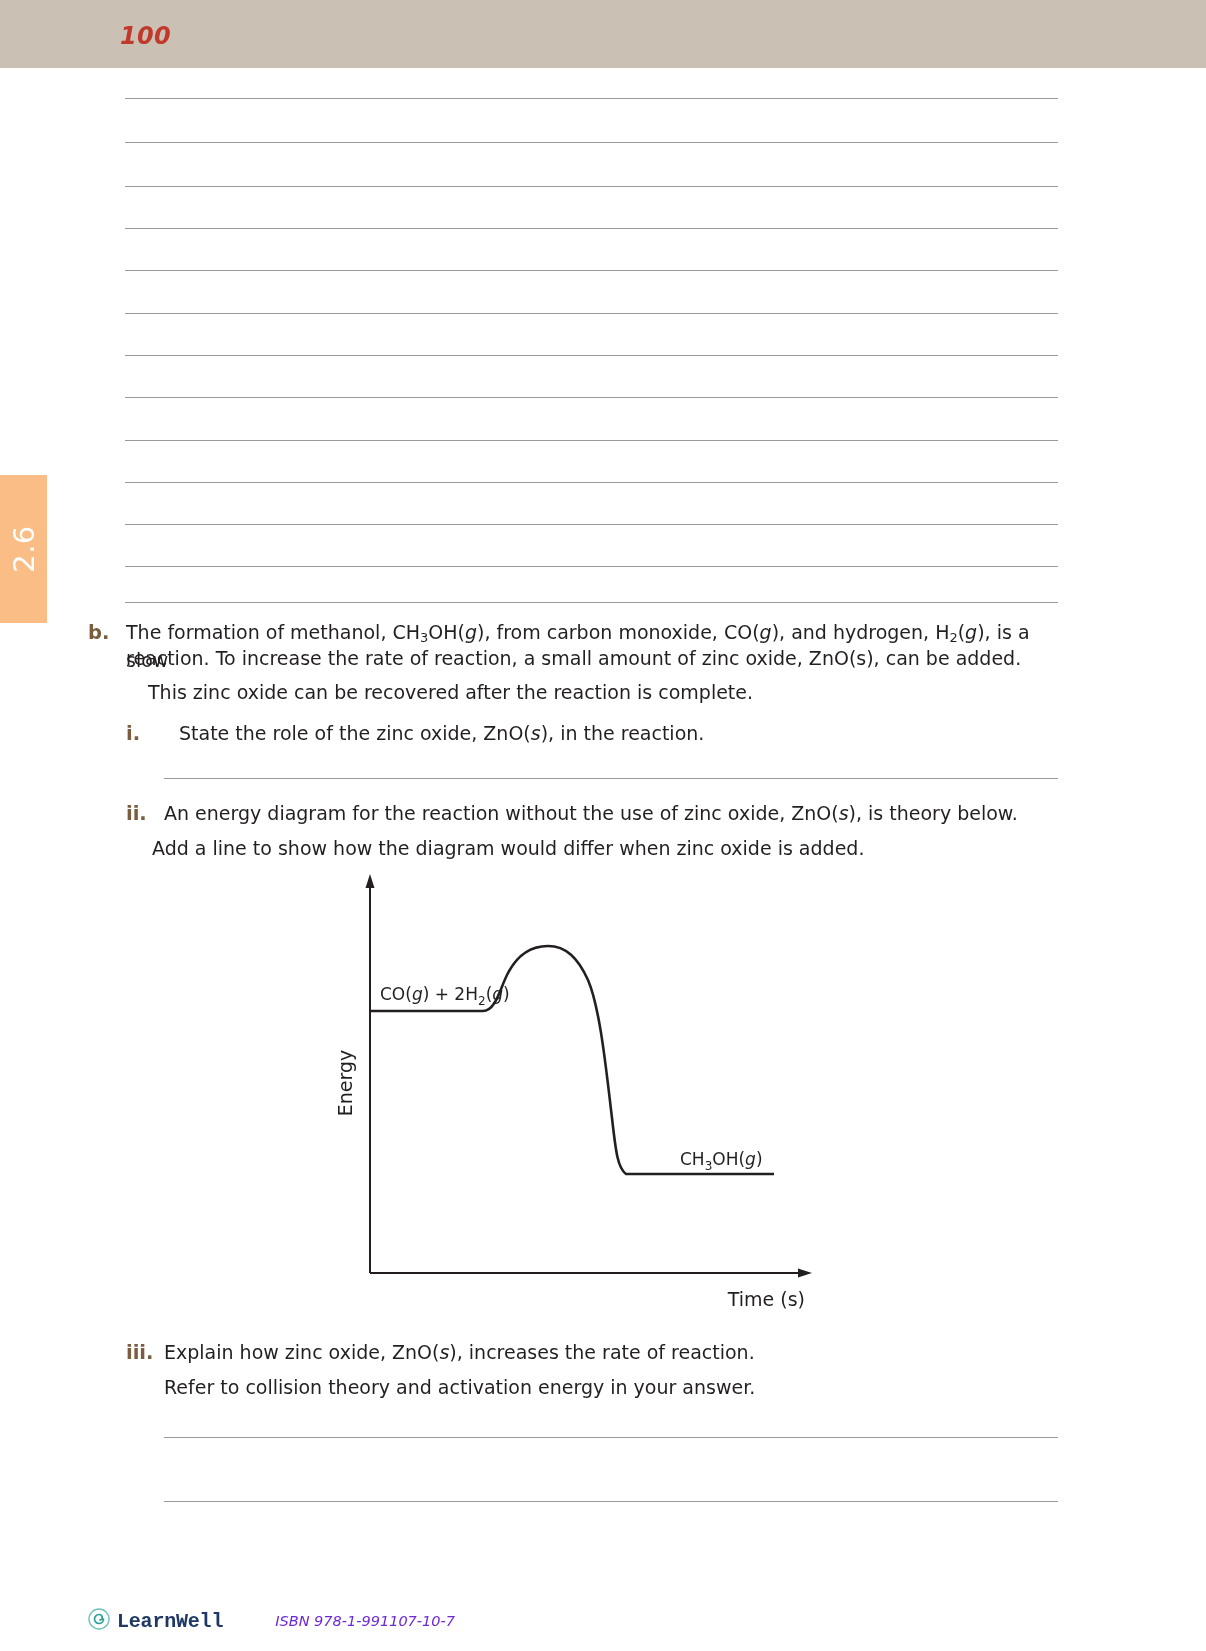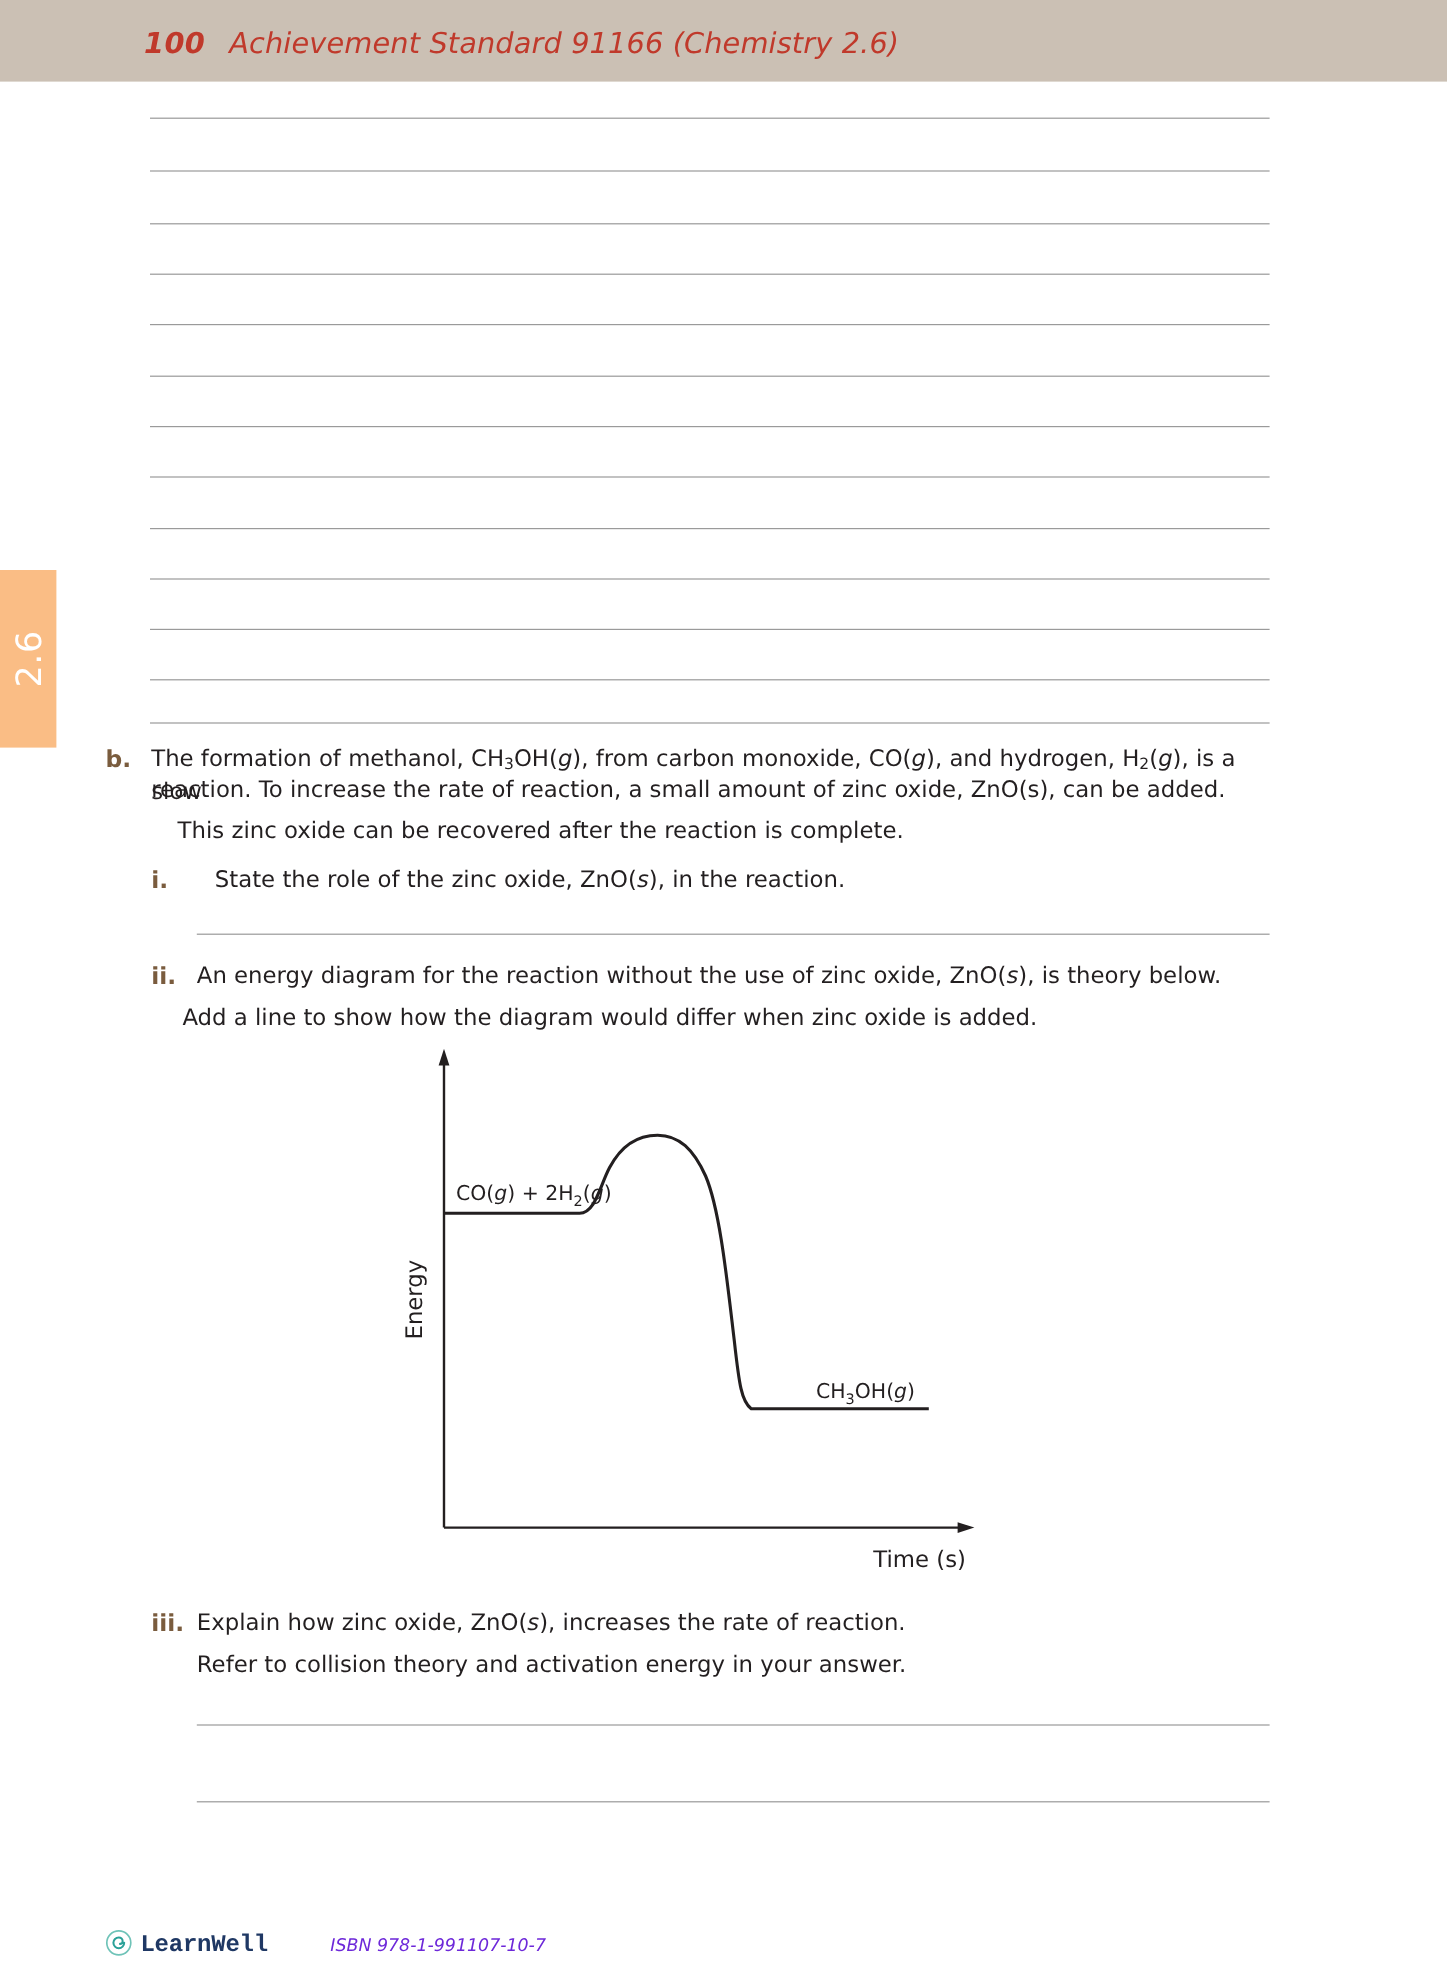--- a/index.html
+++ b/index.html
@@ -151,21 +151,20 @@
     color: #8d8d8d;
     margin-left: 22px;
   }
 </style>
 </head>
 <body>
 
 <div class="header-band">
   <div class="header-inner">
     <span class="page-number">100</span>
-    <span class="header-title">Achievement Standard 91166 (Chemistry 2.6)</span>
   </div>
 </div>
 
 <div class="side-tab">
   <div class="side-tab-label">2.6</div>
 </div>
 
 <div class="rule-line" style="top:98px"></div>
 <div class="rule-line" style="top:142px"></div>
 <div class="rule-line" style="top:186px"></div>

